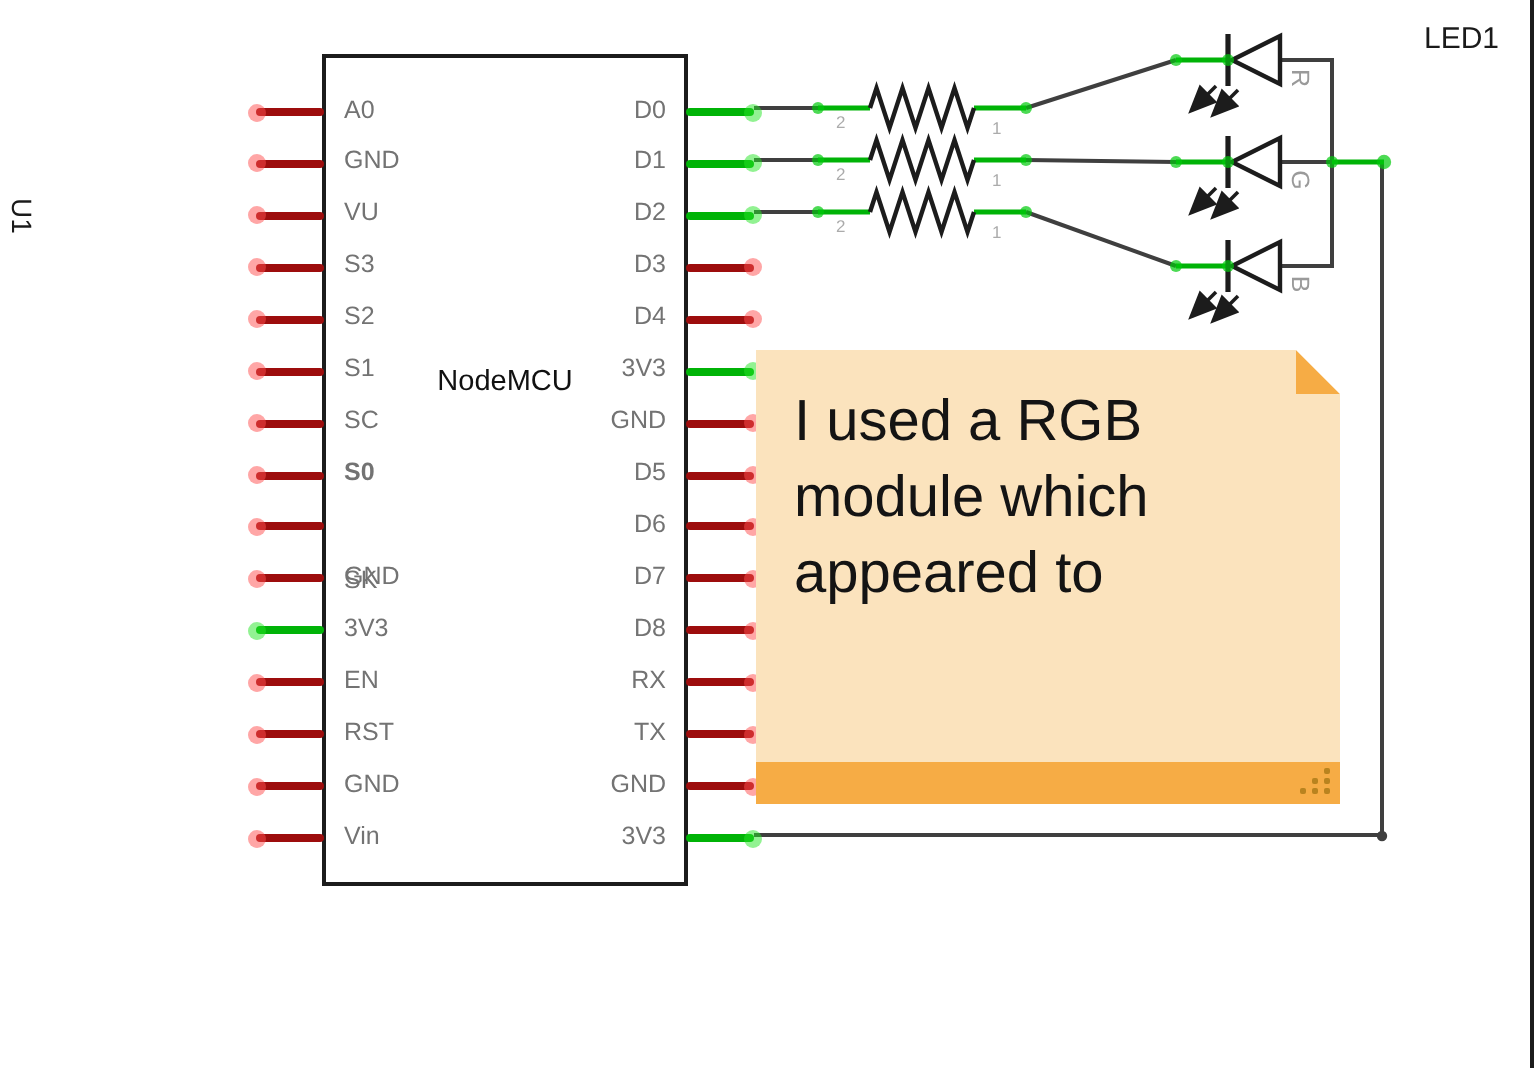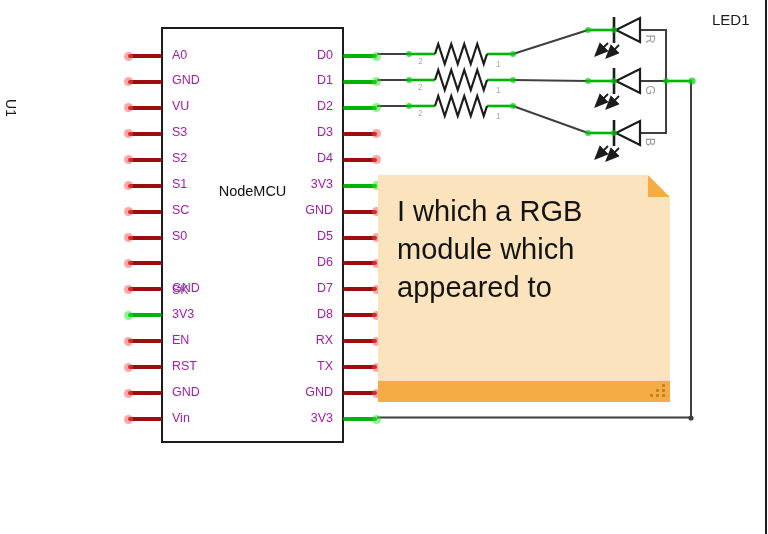--- a/index.html
+++ b/index.html
@@ -30,21 +30,21 @@
   .pin-stub{position:absolute;height:4px;border-radius:2px;}
   .pin-stub.left{left:-35px;width:34px;}
   .pin-stub.right{right:-35px;width:34px;}
   .pin-stub.connected{background:var(--wire-green);}
   .pin-stub.unconnected{background:var(--pin-red);}
   .pin-dot{position:absolute;width:9px;height:9px;border-radius:50%;opacity:.5;}
   .pin-dot.left{left:-39px;}
   .pin-dot.right{right:-39px;}
   .pin-dot.connected{background:#25e625;}
   .pin-dot.unconnected{background:#ff4d4d;}
-  .pin-label{position:absolute;font-size:12.5px;color:#a21caf;white-space:nowrap;}
+  .pin-label{position:absolute;font-size:12.5px;color:#737373;white-space:nowrap;}
   .pin-label.left{left:9px;}
   .pin-label.right{right:9px;}
 
   .part-ref{position:absolute;font-size:14px;color:#1a1a1a;}
   #u1-label{left:-6px;top:100px;width:34px;text-align:center;transform:rotate(90deg);}
   #led1-label{left:712px;top:11px;font-size:15px;}
 
   .rpin-num{position:absolute;font-size:8.5px;color:#ababab;}
   .led-ch{position:absolute;left:642px;width:16px;text-align:center;
     font-size:12.5px;color:var(--label-gray);transform:rotate(90deg);}
@@ -174,21 +174,21 @@
       <div class="pin-dot left unconnected" style="top: 126.22px;"></div>
       <div class="pin-label left" style="top: 122.22px;">S2</div>
       <div class="pin-stub left unconnected" style="top: 154.65px;"></div>
       <div class="pin-dot left unconnected" style="top: 152.15px;"></div>
       <div class="pin-label left" style="top: 148.15px;">S1</div>
       <div class="pin-stub left unconnected" style="top: 180.58px;"></div>
       <div class="pin-dot left unconnected" style="top: 178.08px;"></div>
       <div class="pin-label left" style="top: 174.08px;">SC</div>
       <div class="pin-stub left unconnected" style="top: 206.51px;"></div>
       <div class="pin-dot left unconnected" style="top: 204.01px;"></div>
-      <div class="pin-label left" style="top: 200.01px;">S0</div>
+      <div class="pin-label left" style="top: 200.01px; font-weight: bold;">S0</div>
       <div class="pin-stub left unconnected" style="top: 232.44px;"></div>
       <div class="pin-dot left unconnected" style="top: 229.94px;"></div>
       <div class="pin-label left" style="top: 225.94px; margin-top: 28px;">SK</div>
       <div class="pin-stub left unconnected" style="top: 258.37px;"></div>
       <div class="pin-dot left unconnected" style="top: 255.87px;"></div>
       <div class="pin-label left" style="top: 251.87px;">GND</div>
       <div class="pin-stub left connected" style="top: 284.3px;"></div>
       <div class="pin-dot left connected" style="top: 281.8px;"></div>
       <div class="pin-label left" style="top: 277.8px;">3V3</div>
       <div class="pin-stub left unconnected" style="top: 310.23px;"></div>
@@ -250,21 +250,21 @@
       <div class="pin-label right" style="top: 381.52px;">3V3</div>
     </div>
 
   <span class="part-ref" id="u1-label">U1</span>
   <span class="part-ref" id="led1-label">LED1</span>
 
   <div id="note">
     <div class="fold"></div>
     <div class="bar"></div>
     <div class="text">
-      <div>I which a RGB</div>
+      <div>I used a RGB</div>
       <div>module which</div>
       <div>appeared to</div>
     </div>
     <div class="grip">
       <i style="right:0;top:0"></i>
       <i style="right:6px;top:5px"></i>
         <i style="right:0;top:5px"></i>
       <i style="right:12px;top:10px"></i>
         <i style="right:6px;top:10px"></i>
         <i style="right:0;top:10px"></i>

